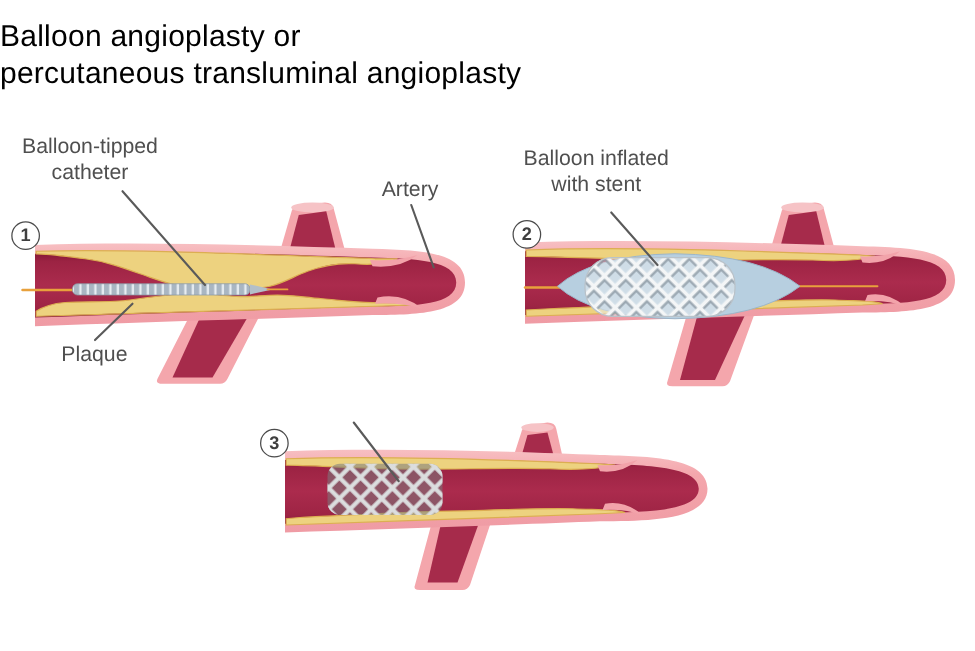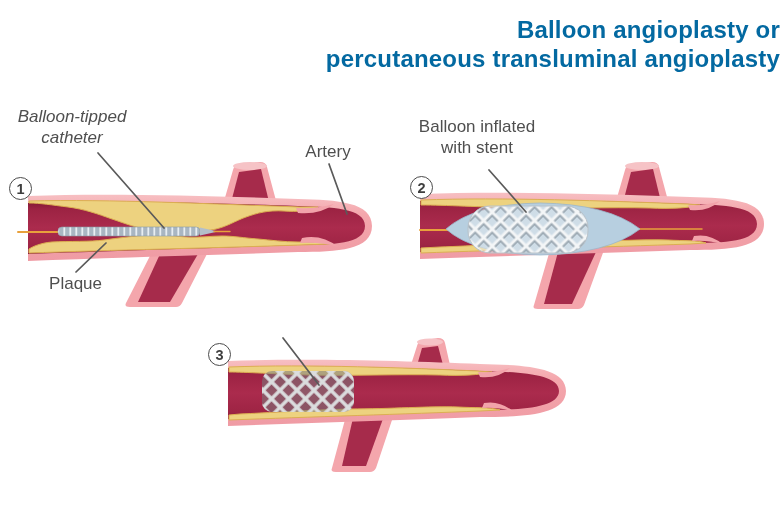--- a/index.html
+++ b/index.html
@@ -1,28 +1,28 @@
 <!DOCTYPE html>
 <html><head>
 <meta charset="utf-8">
 <style>
   html,body{margin:0;padding:0;background:#fff;}
   .canvas{
     position:relative;width:780px;height:521px;background:#ffffff;overflow:hidden;
     font-family:"Liberation Sans","DejaVu Sans",sans-serif;
   }
   .title{
-    position:absolute;left:0;right:0;top:15px;text-align:right;
-    font-size:24px;font-weight:bold;color:#0369a1;line-height:29px;letter-spacing:.2px;
+    position:absolute;left:0;right:0;top:15px;text-align:left;
+    font-size:24px;font-weight:normal;color:#000000;line-height:29px;letter-spacing:.2px;
   }
   .fig-svg{position:absolute;left:0;top:0;width:780px;height:521px;}
   .lbl{
     position:absolute;font-size:17px;color:#4f4f4f;line-height:21px;text-align:center;
   }
-  .lbl-catheter{left:8px;top:106px;width:128px;font-style:italic;}
+  .lbl-catheter{left:8px;top:106px;width:128px;}
   .lbl-artery{left:296px;top:141px;width:64px;}
   .lbl-plaque{left:28px;top:273px;width:74px;text-align:right;}
   .lbl-balloon{left:402px;top:116px;width:150px;}
   .lbl-expanded{left:204px;top:308px;width:154px;}
   .badge{
     position:absolute;width:23px;height:23px;box-sizing:border-box;
     border:1.7px solid #4b4b4b;border-radius:50%;background:#fff;color:#3f3f3f;
     font-size:14.5px;font-weight:bold;display:flex;align-items:center;justify-content:center;
   }
   .badge-1{left:9px;top:177px;}

